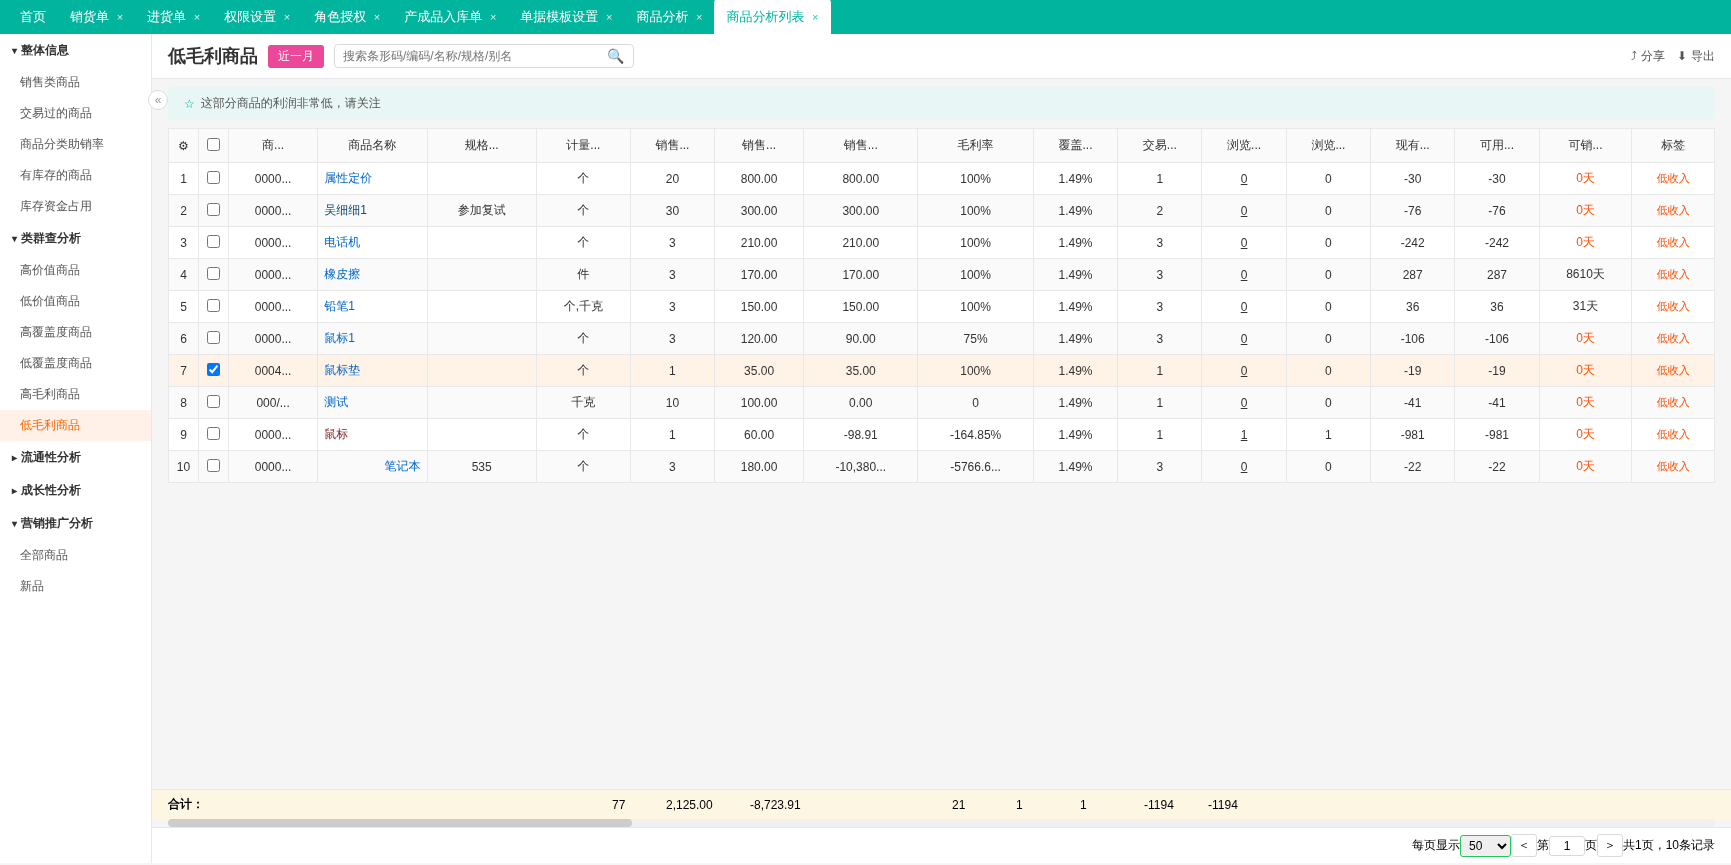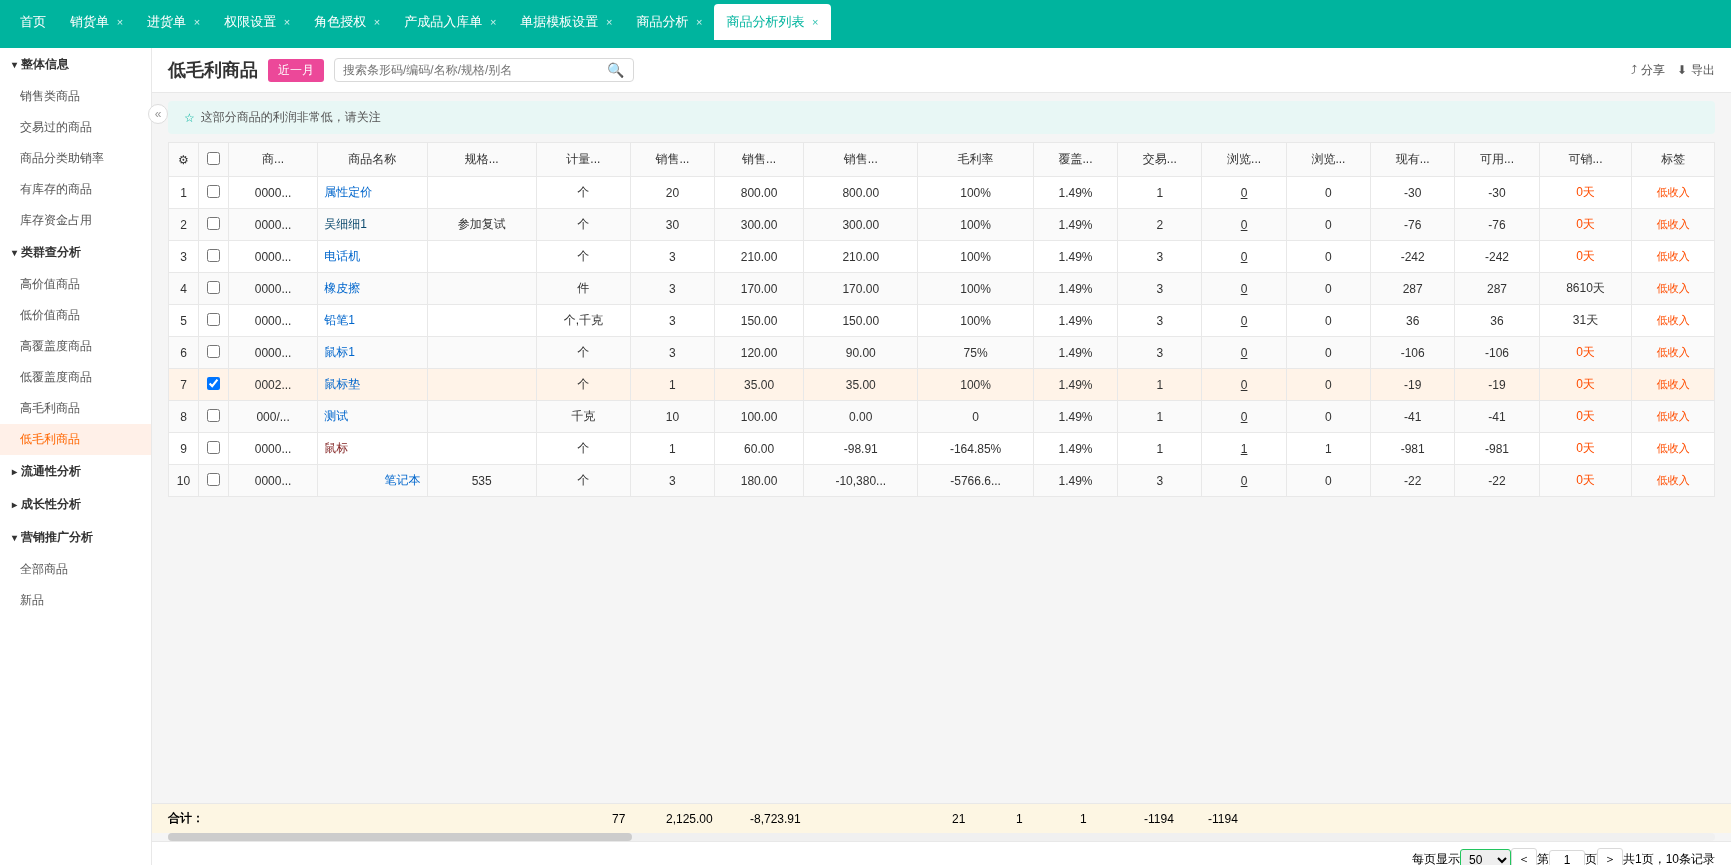--- a/index.html
+++ b/index.html
@@ -2,23 +2,23 @@
 <html><head>
   <meta charset="utf-8">
   <style>
     * { box-sizing: border-box; margin: 0; padding: 0; font-family: 'Microsoft YaHei', Arial, sans-serif; font-size: 12px; }
     body { background: #f5f5f5; }
 
     
     .top-nav {
       background: #00b49e;
       display: flex;
-      align-items: flex-start;
-      height: 48px;
-      padding: 4px 8px;
+      align-items: center;
+      height: 34px;
+      padding: 12px 8px;
       color: #fff;
     }
     .top-nav .nav-item {
       padding: 0 12px;
       height: 36px;
       line-height: 36px;
       cursor: pointer;
       color: #fff;
       font-size: 13px;
       white-space: nowrap;
@@ -499,21 +499,21 @@
       <td><span class="underline-val">0</span></td>
       <td>0</td>
       <td>-106</td>
       <td>-106</td>
       <td class="zero-day">0天</td>
       <td class="tag-low-income">低收入</td>
     </tr>
             <tr class="selected-row">
       <td>7</td>
       <td><input type="checkbox" checked="" style=""></td>
-      <td>0002...</td>
+      <td>0004...</td>
       <td style="text-align:left; cursor:pointer; color:#0066cc;">鼠标垫</td>
       <td></td>
       <td>个</td>
       <td>1</td>
       <td>35.00</td>
       <td>35.00</td>
       <td>100%</td>
       <td>1.49%</td>
       <td>1</td>
       <td><span class="underline-val">0</span></td>

